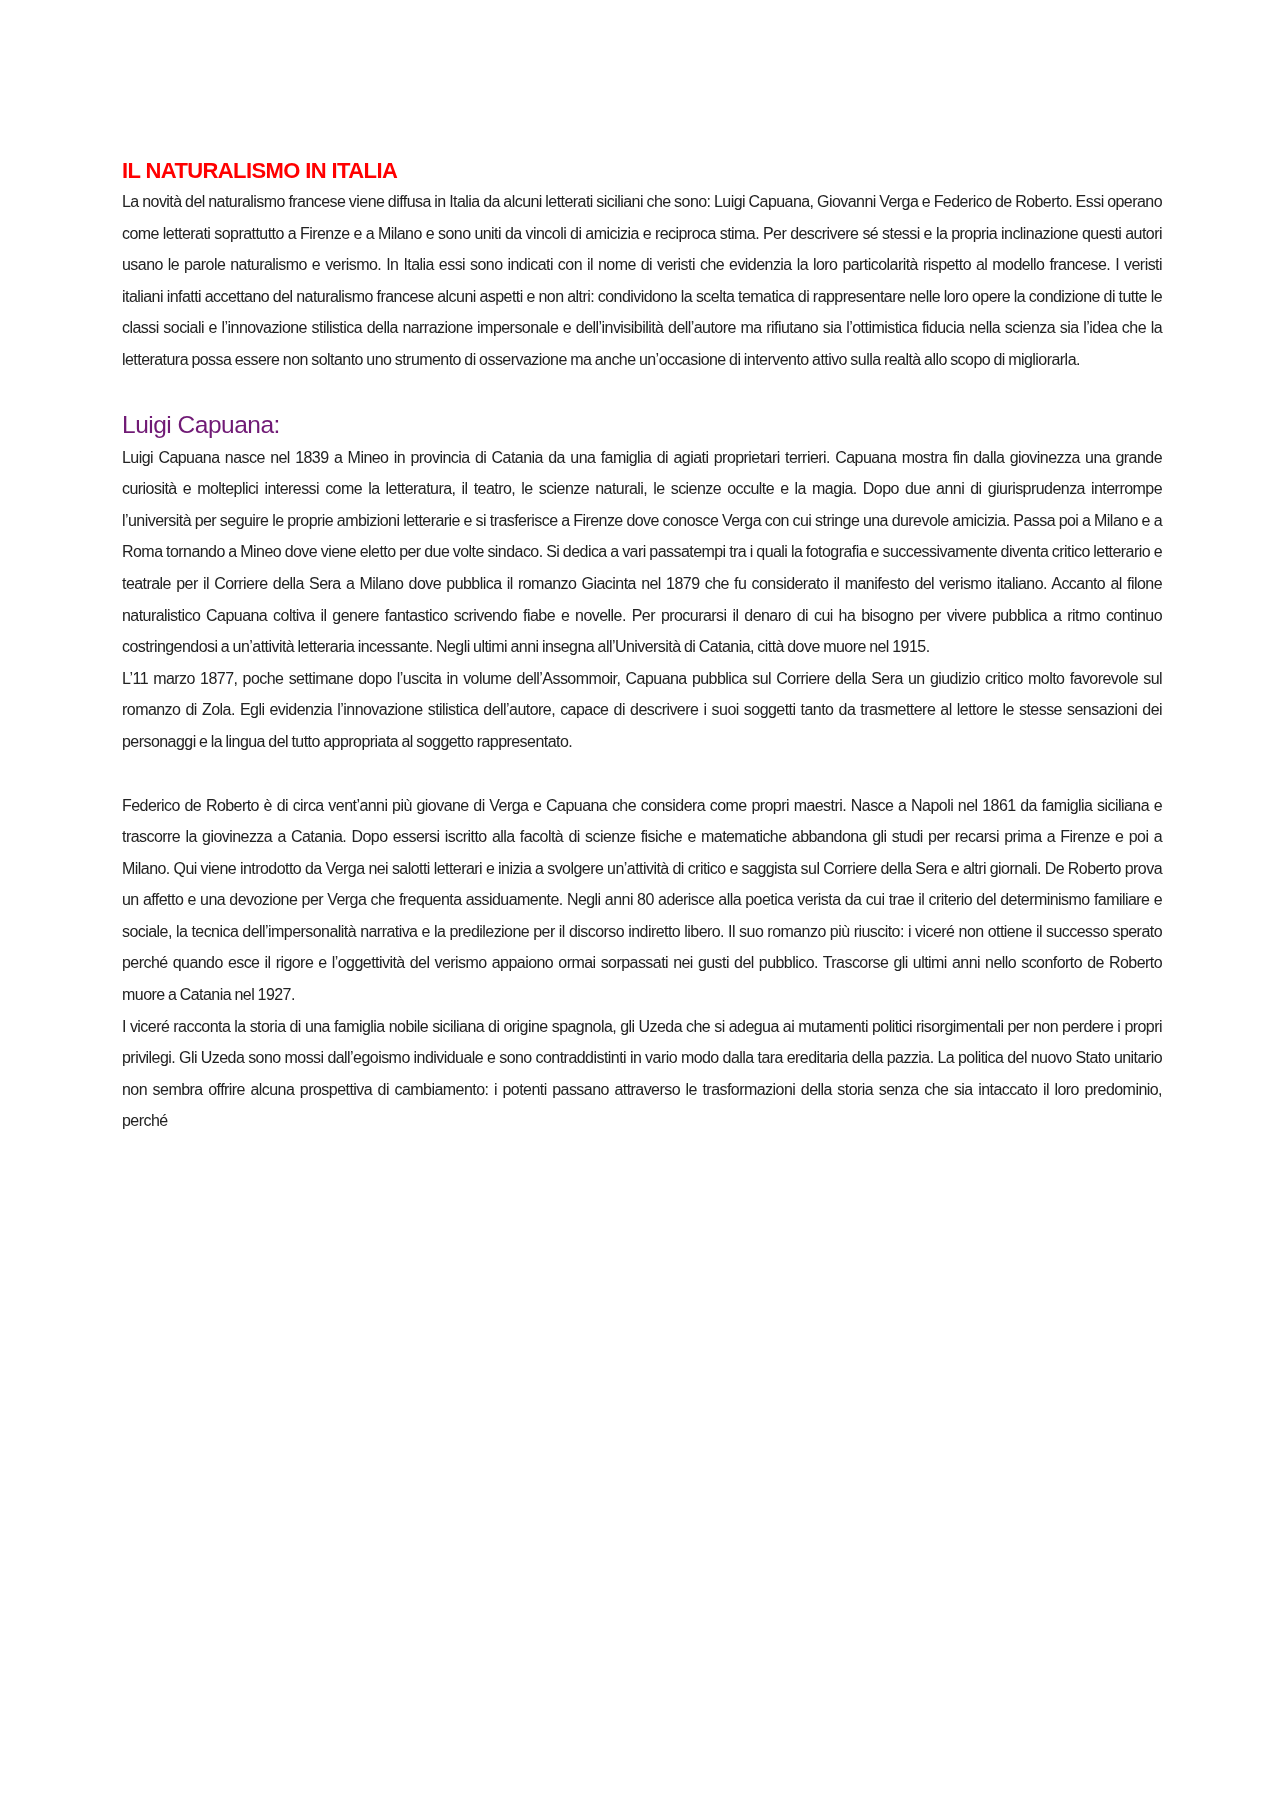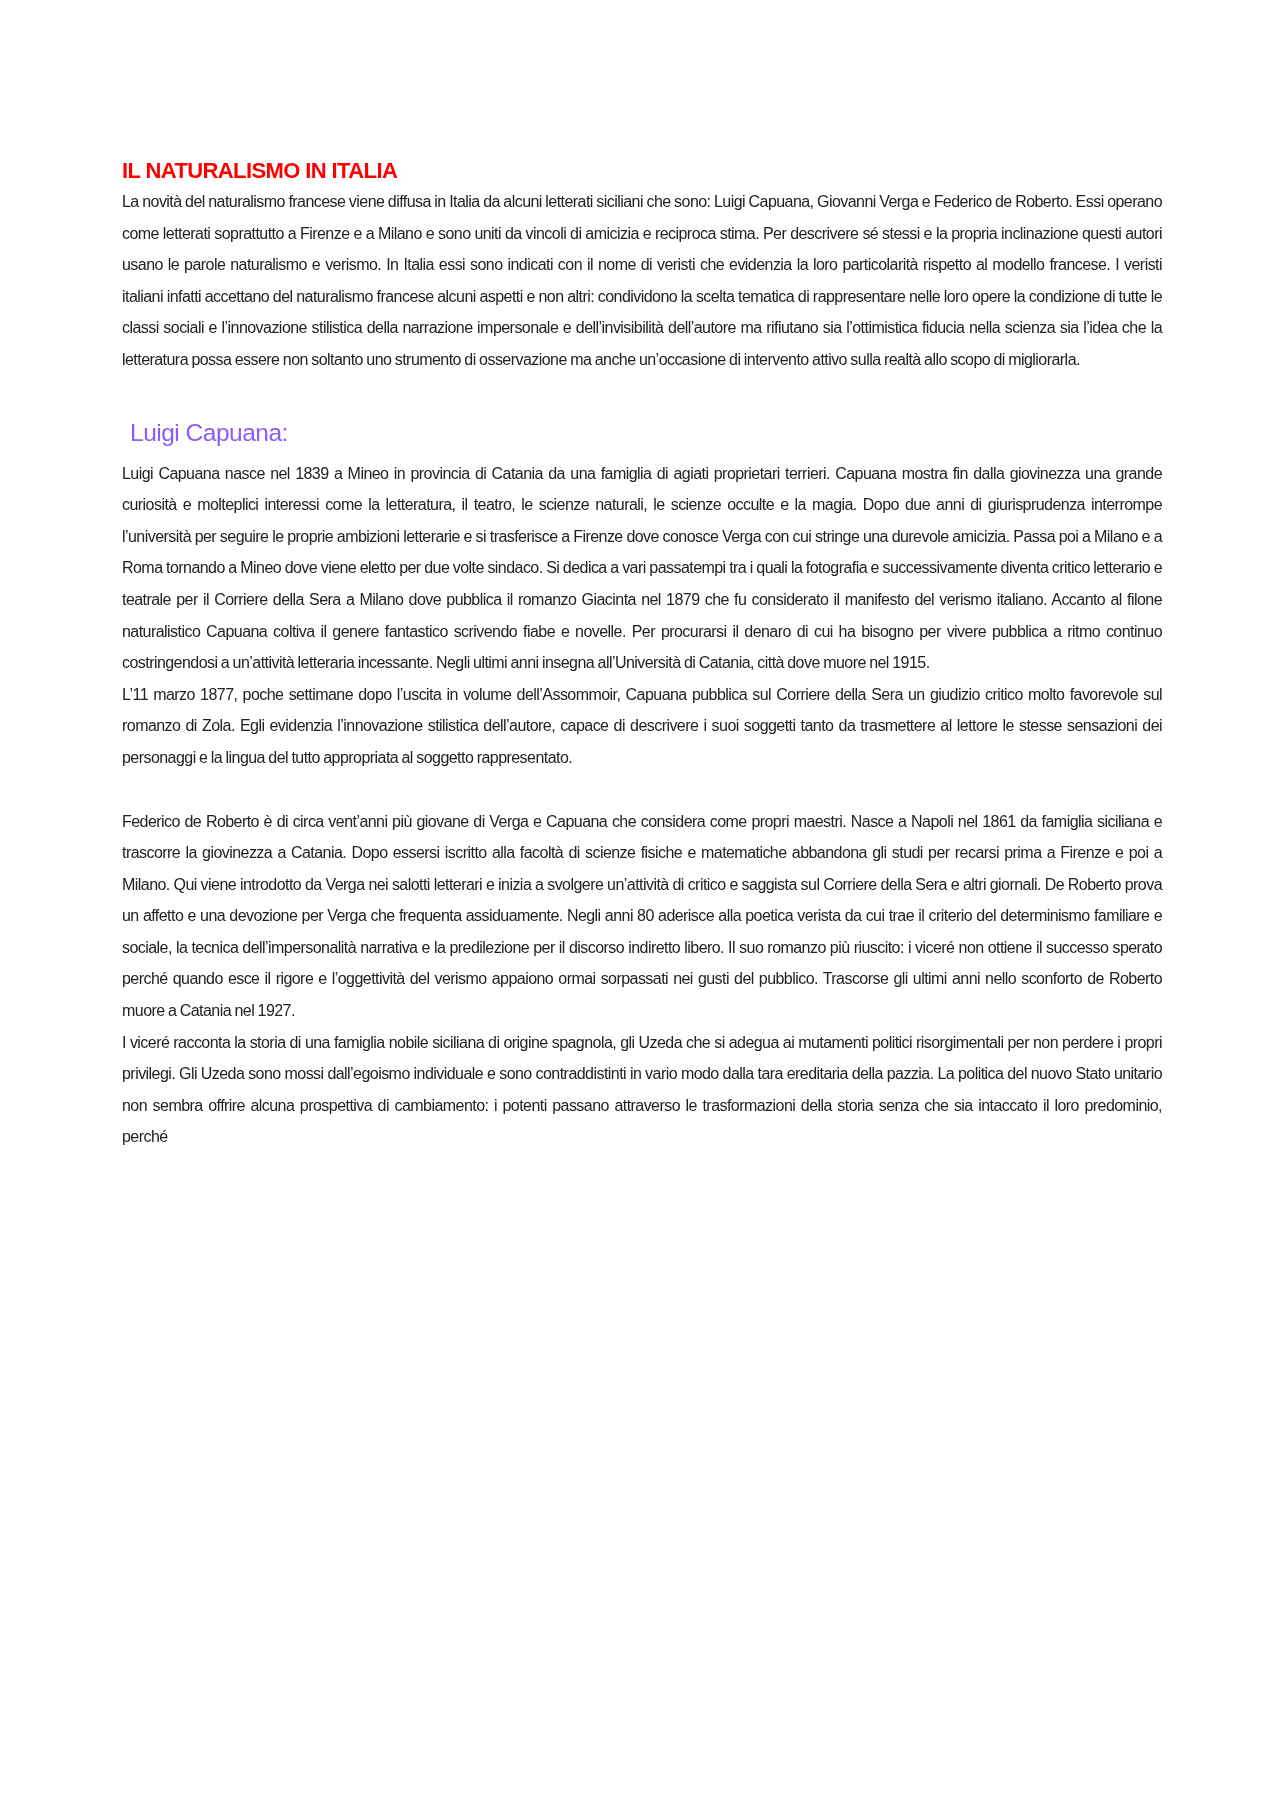--- a/index.html
+++ b/index.html
@@ -32,22 +32,22 @@
     }
     .para {
       margin: 0;
       font-size: 16px;
       line-height: 31.6px;
       text-align: justify;
       letter-spacing: -0.55px;
       word-spacing: -0.5px;
     }
     .section-heading {
-      margin: 8px;
-      color: #8b5cf6;
+      margin: 0;
+      color: #701a75;
       font-size: 24.5px;
       line-height: 34px;
       letter-spacing: -0.5px;
       font-weight: normal;
     }
     .gap {
       height: 32px;
     }
   </style>
 </head>

